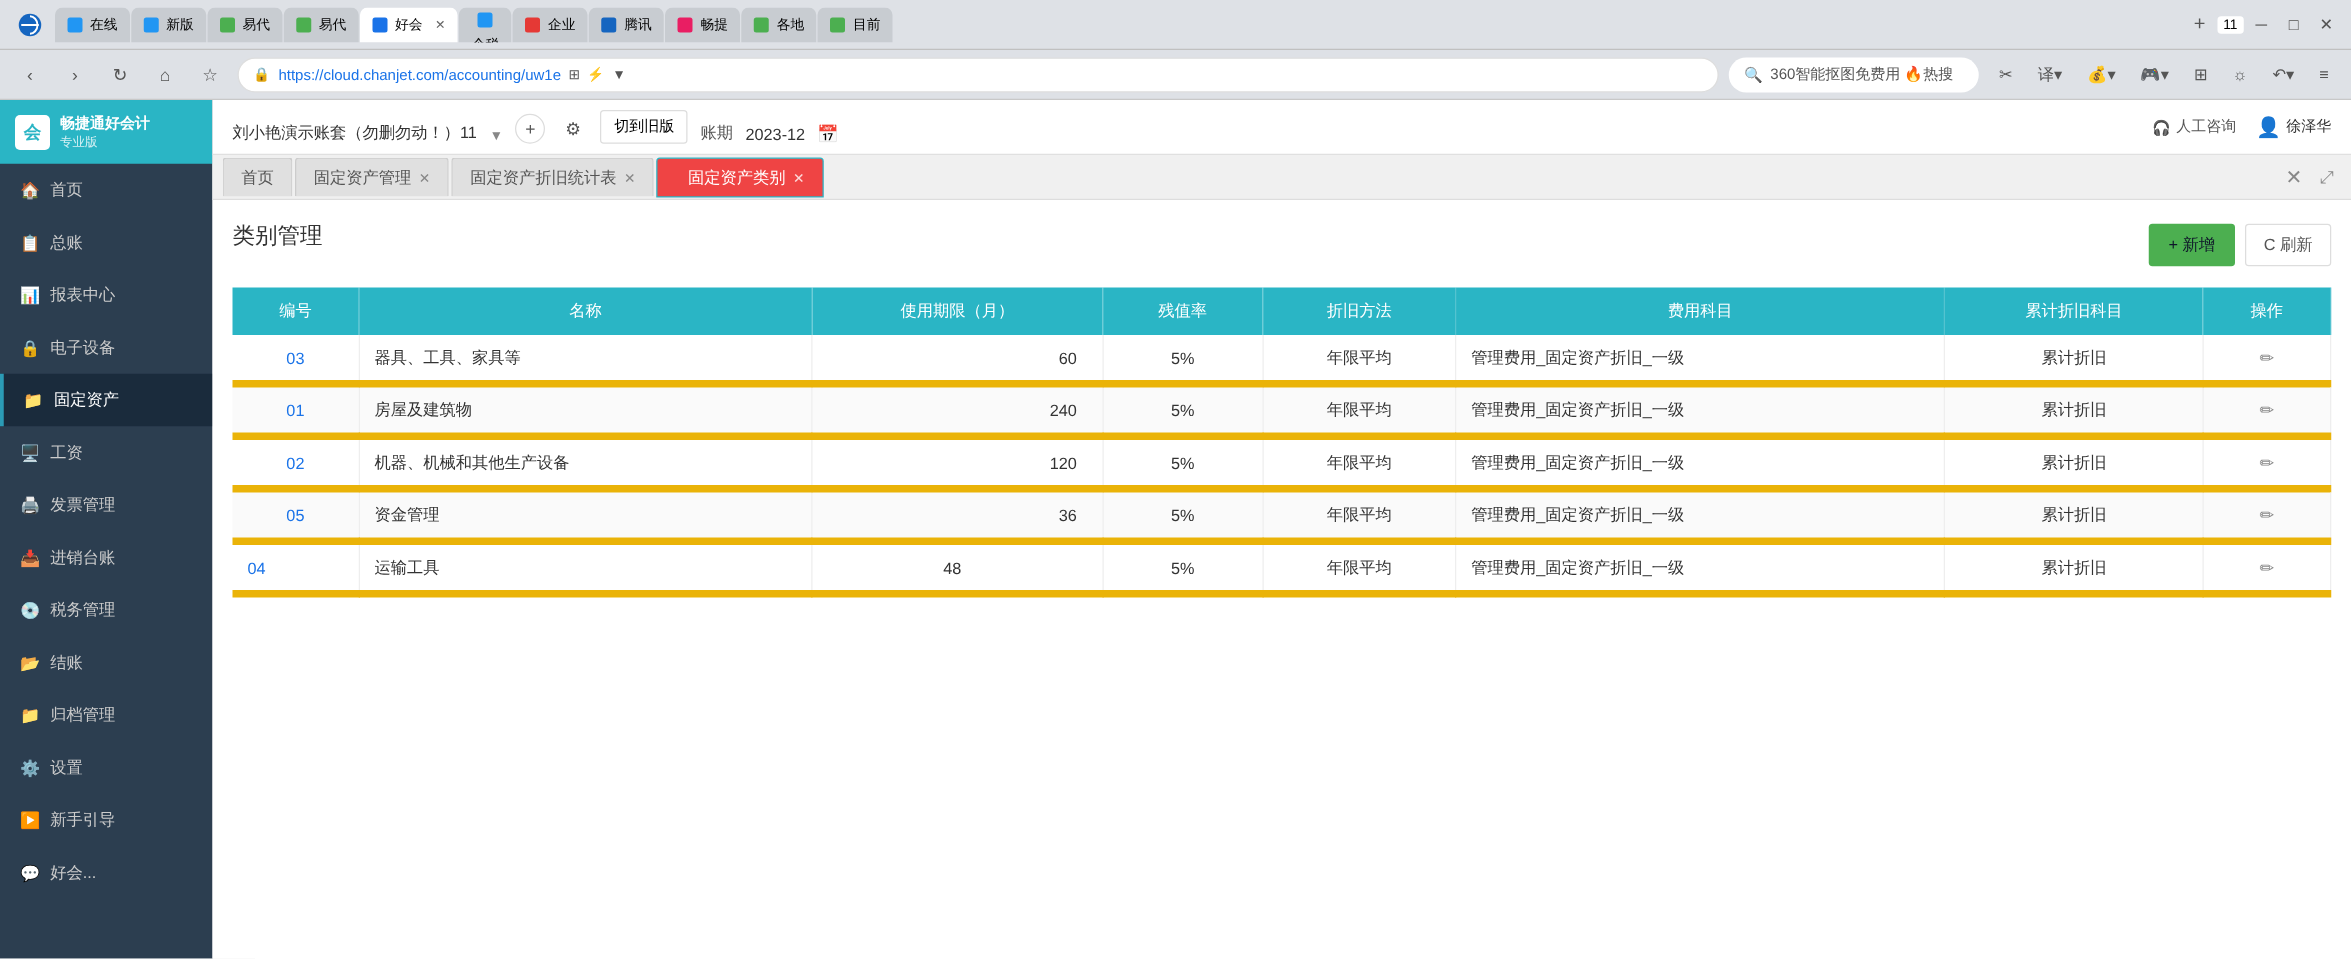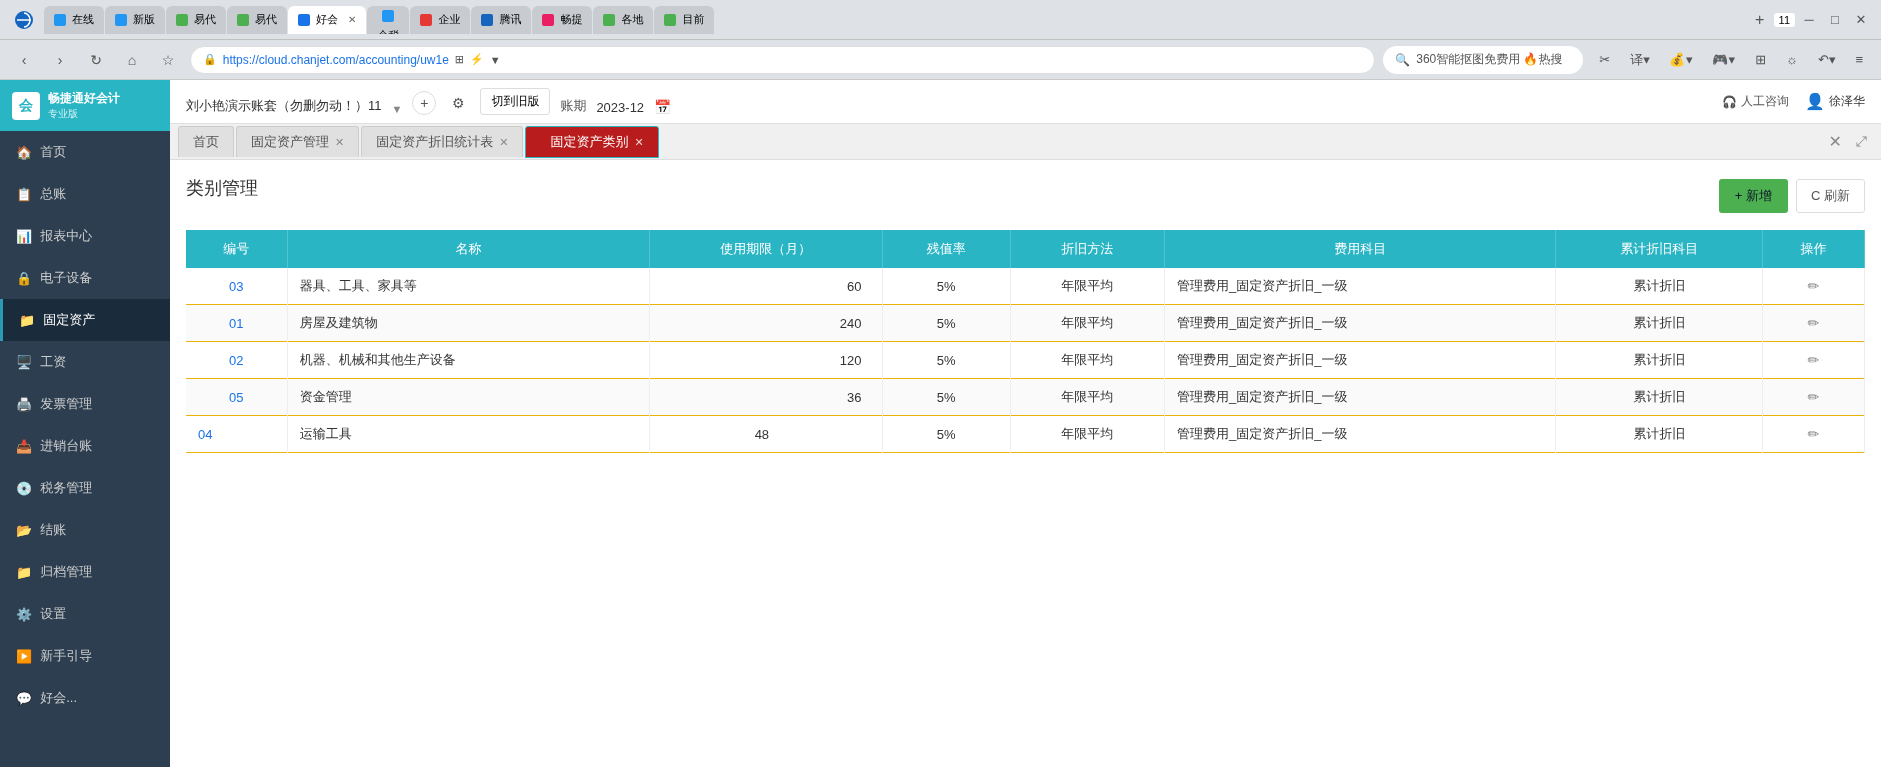--- a/index.html
+++ b/index.html
@@ -39,21 +39,21 @@
     .page-content { flex: 1; padding: 16px; overflow-y: auto; }
 
     .page-title { font-size: 18px; color: #333; font-weight: 500; margin-bottom: 16px; }
     .btn-add { background: #4caf50; color: #0f172a; border: none; border-radius: 3px; padding: 7px 16px; font-size: 13px; cursor: pointer; display: flex; align-items: center; gap: 4px; }
     .btn-refresh { background: white; color: #555; border: 1px solid #ddd; border-radius: 3px; padding: 7px 14px; font-size: 13px; cursor: pointer; display: flex; align-items: center; gap: 4px; }
 
     
     .data-table { width: 100%; border-collapse: collapse; }
     .data-table thead tr { background: #2ab5c5; color: white; }
     .data-table thead th { padding: 10px 12px; text-align: center; font-weight: normal; font-size: 13px; border-right: 1px solid rgba(255,255,255,0.2); }
-    .data-table tbody tr { border-bottom: 1px solid #eab308; }
+    .data-table tbody tr { border-bottom: 6px solid #eab308; }
     .data-table tbody td { padding: 9px 12px; color: #333; font-size: 13px; text-align: center; border-right: 1px solid #eee; }
     .win-btn { width: 24px; height: 24px; display: flex; align-items: center; justify-content: center; color: #555; cursor: pointer; font-size: 13px; }
 
     .outer-shell { height: 767px; width: 1881px; overflow: hidden; display: flex; flex-direction: column; }
   </style>
 </head>
 <body>
 
 <div class="outer-shell">
 
@@ -253,21 +253,21 @@
           <span>首页</span>
         </div>
         <div class="content-tab">
           <span>固定资产管理</span>
           <span class="tab-x">✕</span>
         </div>
         <div class="content-tab">
           <span>固定资产折旧统计表</span>
           <span class="tab-x">✕</span>
         </div>
-        <div class="content-tab active" style="background:#b91c1c;color:white;border-color:#2ab5c5;padding-left:24px;">
+        <div class="content-tab active" style="background:#ef4444;color:white;border-color:#2ab5c5;padding-left:24px;">
           <span>固定资产类别</span>
           <span class="tab-x" style="color:rgba(255,255,255,0.8);">✕</span>
         </div>
         <div style="flex:1;"></div>
         <div style="font-size:16px;color:#888;cursor:pointer;padding:0 6px;">✕</div>
         <div style="font-size:14px;color:#888;cursor:pointer;padding:0 6px;">⤢</div>
       </div>
 
       <div class="page-content">
         <div style="display:flex;justify-content:space-between;align-items:center;margin-bottom:14px;">

